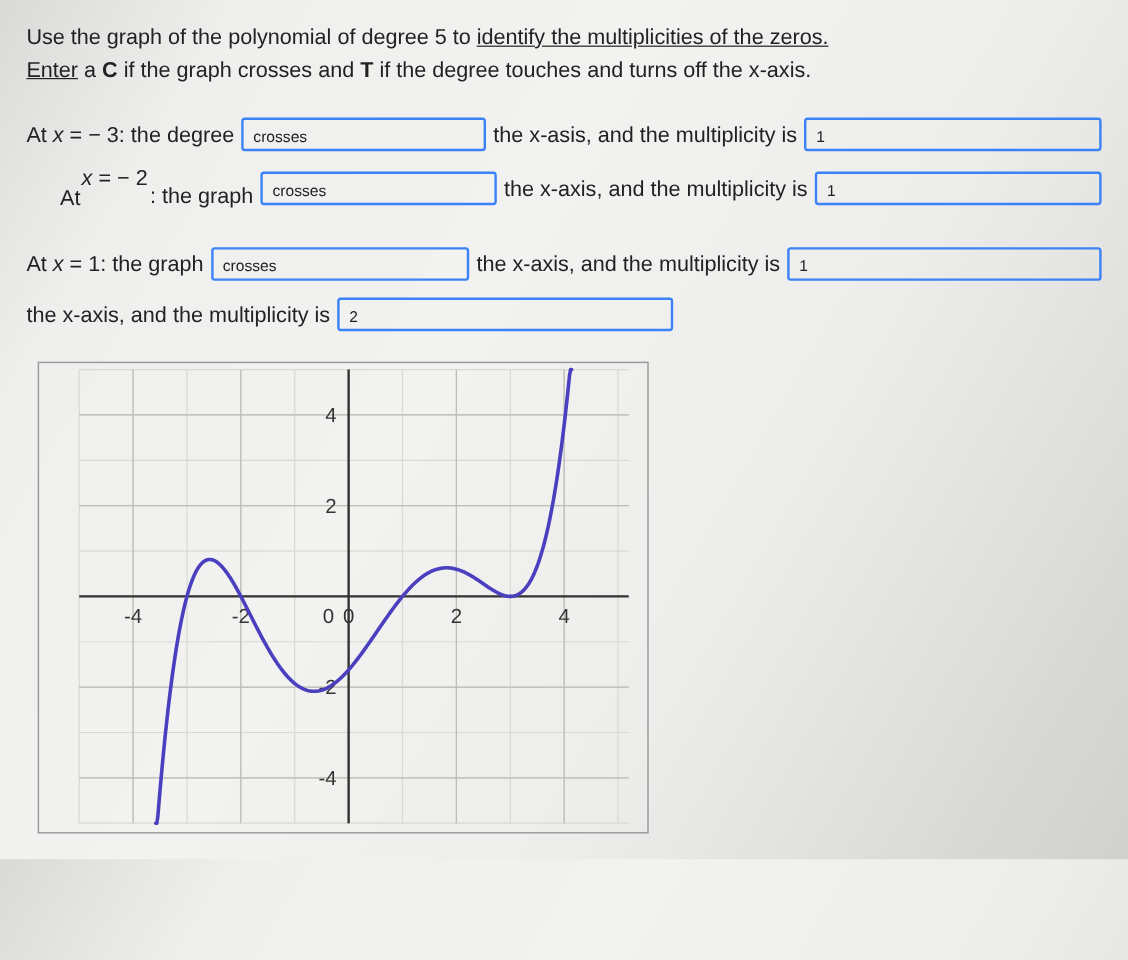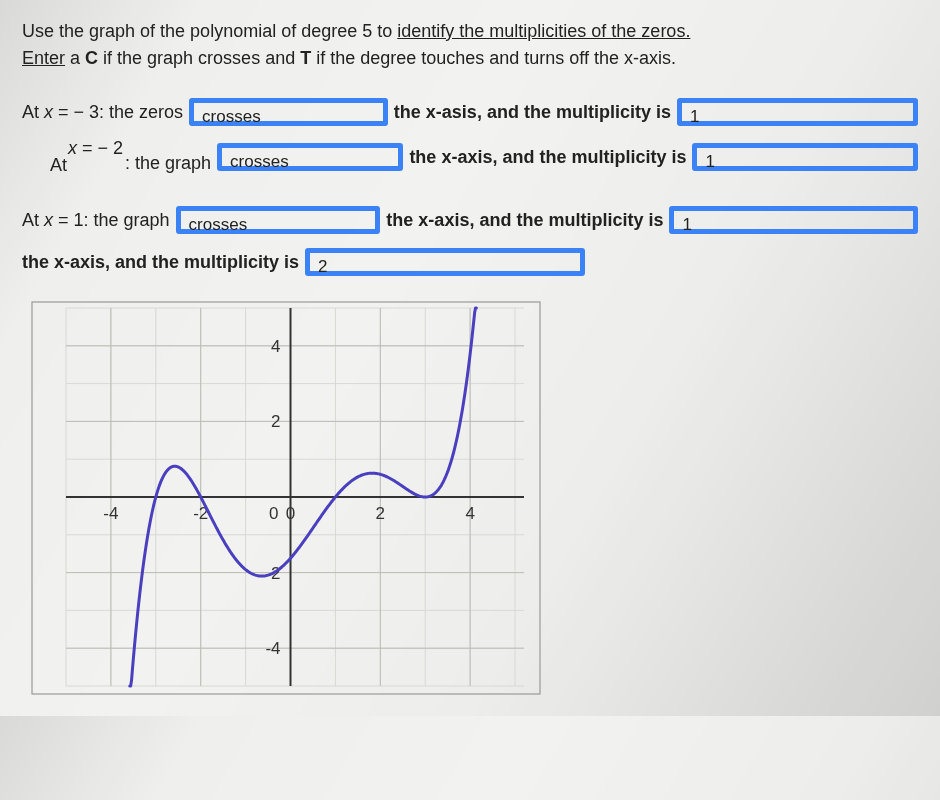--- a/index.html
+++ b/index.html
@@ -26,54 +26,54 @@
   .row {
     display: flex;
     align-items: center;
     gap: 6px;
     margin: 6px 0 14px;
     font-size: 18px;
   }
   .prefix { white-space: nowrap; font-style: normal; }
   .math { font-style: italic; }
   .input-box {
-    border: 5px solid #3b82f6;
+    border: 2px solid #3b82f6;
     border-radius: 3px;
     background: transparent;
     height: 28px;
     line-height: 28px;
     padding: 0 8px;
-    font-size: 17px;
+    font-size: 13px;
     color: #222;
     box-sizing: border-box;
   }
   .w1 { width: 230px; }
   .w2 { width: 280px; }
-  .mid { white-space: nowrap; font-weight: bold; }
+  .mid { white-space: nowrap; }
 
   .chart-wrap {
     margin-top: 22px;
     width: 520px;
     height: 400px;
     background: transparent;
     position: relative;
   }
   svg { display:block; }
   .tick-label { font: 17px Arial, sans-serif; fill:#333; }
 </style>
 </head>
 <body>
 
 <div class="instr">
   <span>Use the graph of the polynomial of degree 5 to </span><span class="u">identify the multiplicities of the zeros.</span><br>
   <span class="u">Enter</span><span> a </span><span class="b">C</span><span> if the graph crosses and </span><span class="b">T</span><span> if the degree touches and turns off the x-axis.</span>
 </div>
 
 <div class="row">
-  <span class="prefix"><span>At </span><span class="math">x</span><span> = − 3: the zeros</span></span>
+  <span class="prefix"><span>At </span><span class="math">x</span><span> = − 3: the degree</span></span>
   <div class="input-box w1">crosses</div>
   <span class="mid">the x-asis, and the multiplicity is</span>
   <div class="input-box w2">1</div>
 </div>
 
 <div class="row">
   <span class="prefix" style="display:inline-flex;align-items:flex-end;gap:2px;margin-left:28px;">
     <span style="display:flex;flex-direction:column;line-height:0.95;">
       <span style="padding-left:18px;"><span class="math">x</span> = − 2</span>
       <span>At</span>

